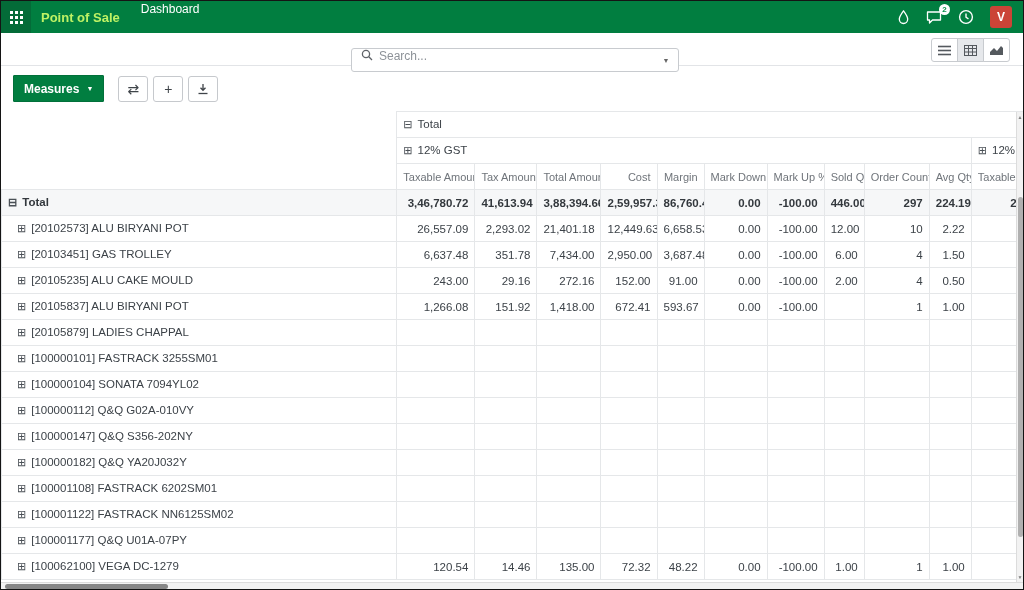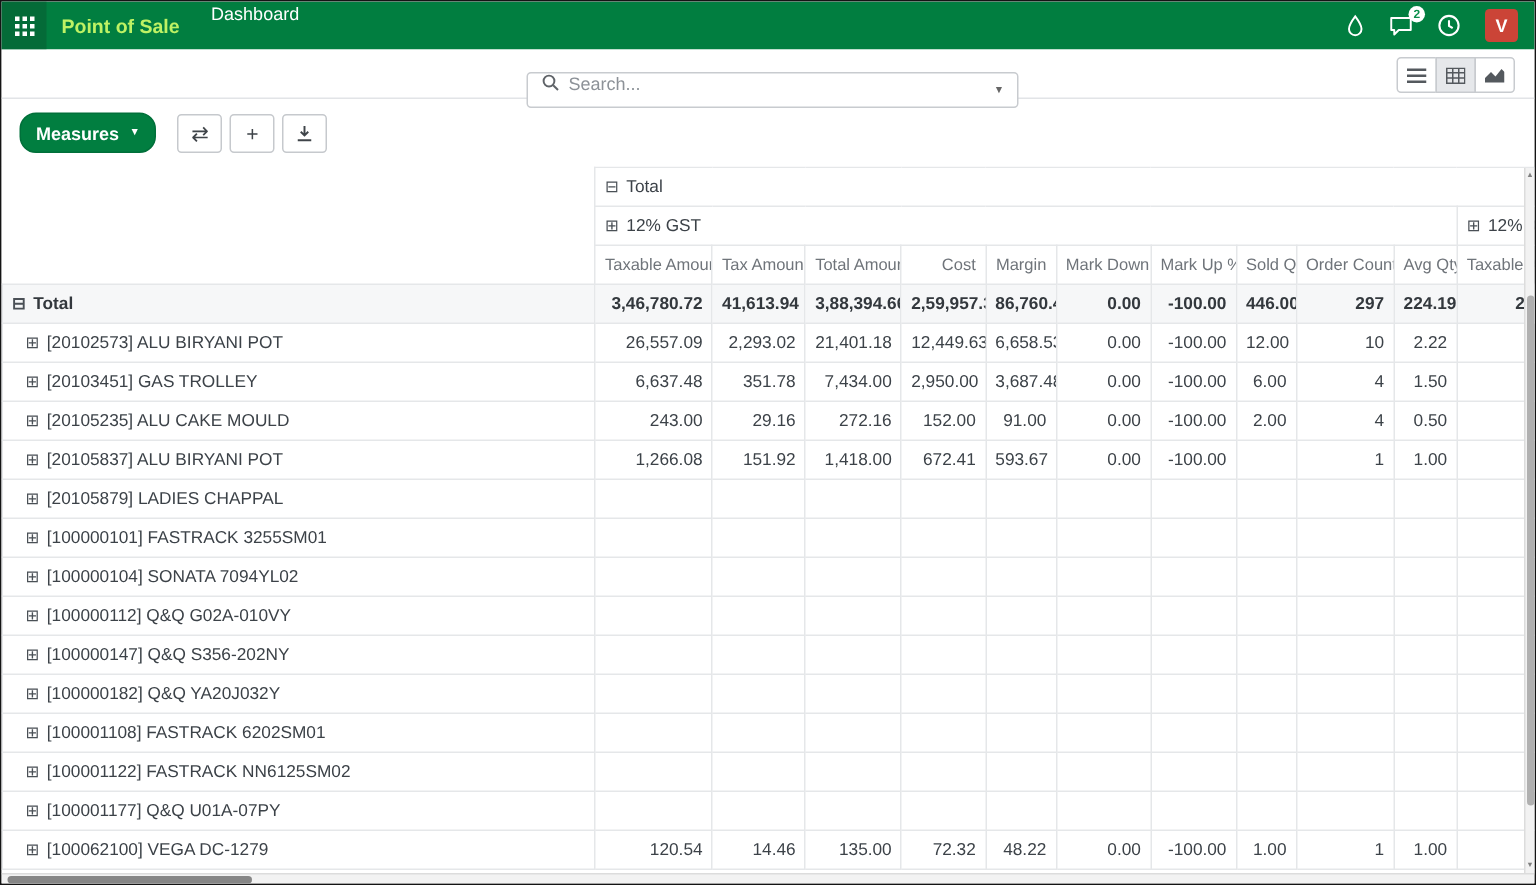--- a/index.html
+++ b/index.html
@@ -29,21 +29,21 @@
   .searchbox input::placeholder{color:#8d9298;}
   .search-caret{width:24px;height:100%;display:flex;align-items:center;justify-content:center;font-size:7px;color:#666;cursor:pointer;}
   .view-switcher{position:absolute;right:13px;top:5px;display:flex;}
   .vs-btn{width:27px;height:24px;background:#fff;border:1px solid #c8cbcf;display:flex;align-items:center;justify-content:center;cursor:pointer;margin-left:-1px;padding:0;}
   .vs-btn:first-child{border-radius:3px 0 0 3px;margin-left:0;}
   .vs-btn:last-child{border-radius:0 3px 3px 0;}
   .vs-btn.active{background:#e6e8eb;}
 
   
   .pivot-toolbar{height:45px;display:flex;align-items:center;padding:0 12px;background:#fff;}
-  .btn-measures{background:#017e40;border:1px solid #01703a;color:#fff;font-size:12px;font-weight:bold;font-family:inherit;border-radius:11px;height:27px;padding:0 10px;display:flex;align-items:center;gap:7px;cursor:pointer;margin-right:14px;}
+  .btn-measures{background:#017e40;border:1px solid #01703a;color:#fff;font-size:12px;font-weight:bold;font-family:inherit;border-radius:1px;height:27px;padding:0 10px;display:flex;align-items:center;gap:7px;cursor:pointer;margin-right:14px;}
   .btn-measures .caret{font-size:7px;line-height:1;}
   .tb-group{display:flex;gap:5px;}
   .tb-btn{min-width:30px;height:26px;background:#fff;border:1px solid #c6c9cd;border-radius:3px;color:#3f4449;font-size:14px;display:flex;align-items:center;justify-content:center;cursor:pointer;font-family:inherit;padding:0 6px;}
 
   
   .pivot-area{position:absolute;top:110px;left:0;right:0;bottom:7px;overflow:hidden;background:#fff;}
   table.pivot{border-collapse:collapse;table-layout:fixed;width:1029px;font-size:11.5px;color:#3c4248;}
   .pivot th,.pivot td{border:1px solid #e5e7e9;height:26px;padding:0 6px;white-space:nowrap;overflow:hidden;font-weight:normal;}
   .pivot th.spacer{border:none;background:#fff;}
   .pivot th.group{text-align:left;color:#3c4248;cursor:pointer;}

